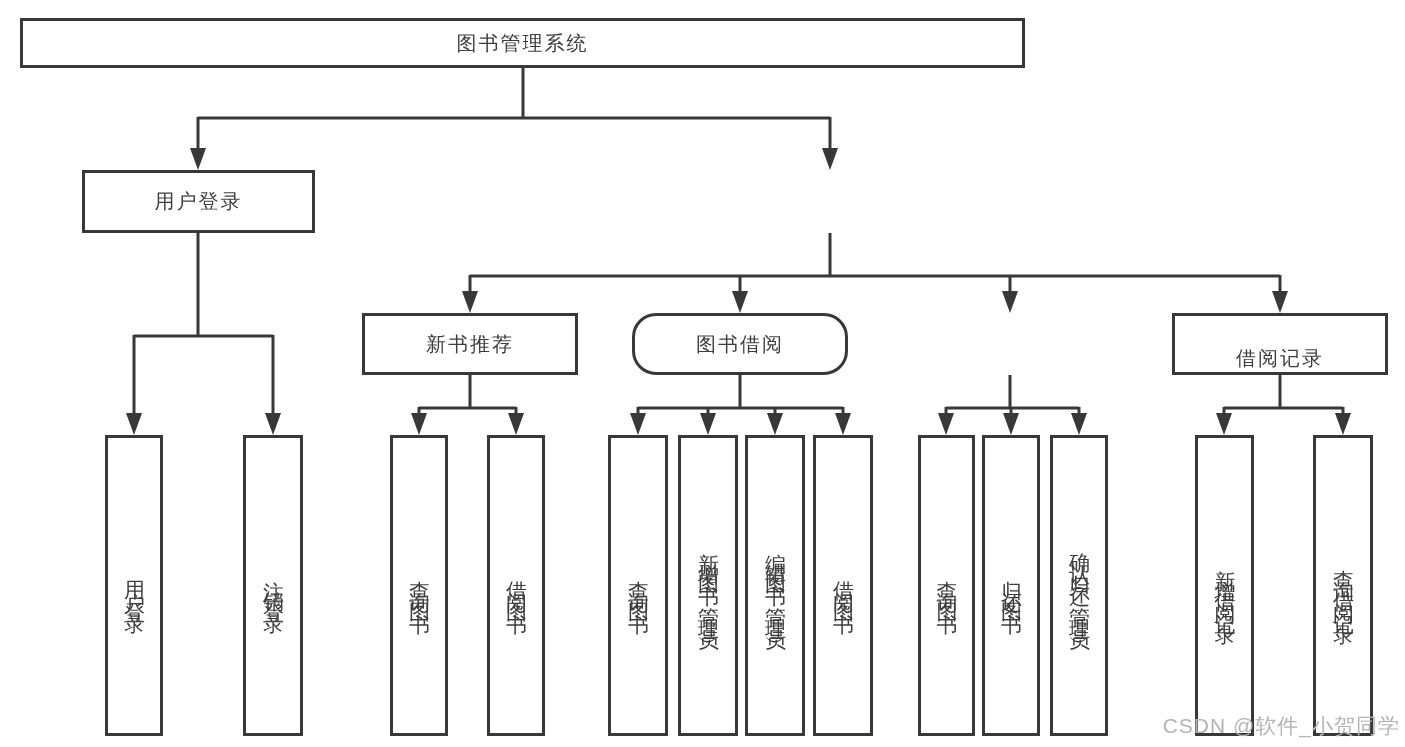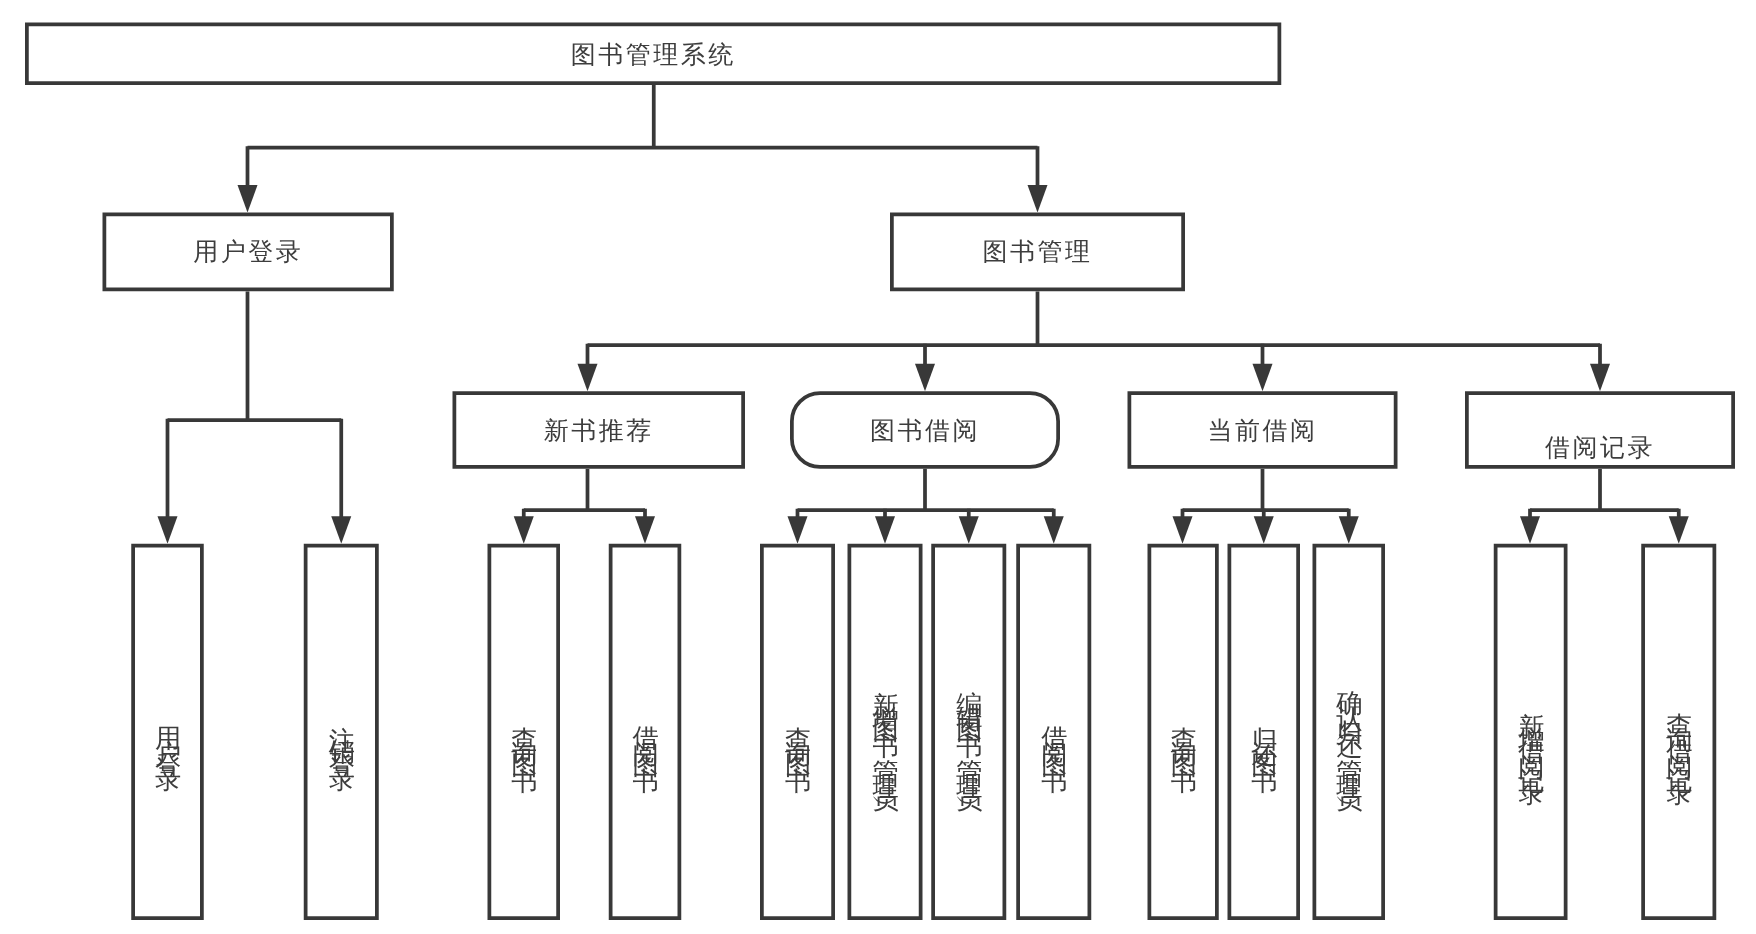--- a/index.html
+++ b/index.html
@@ -130,32 +130,26 @@
     </g>
   </svg>
 
   <div class="node" style="left:20px; top:18px; width:1005px; height:50px;">
     <span>图书管理系统</span>
   </div>
 
   <div class="node" style="left:82px; top:170px; width:233px; height:63px;">
     <span>用户登录</span>
   </div>
-  <div class="node" style="left:712px; top:170px; width:236px; height:63px;">
-    <span>图书管理</span>
-  </div>
 
-  <div class="node" style="left:362px; top:313px; width:234px; height:62px;">
+  <div class="node" style="left:362px; top:313px; width:216px; height:62px;">
     <span>新书推荐</span>
   </div>
   <div class="node" style="left:632px; top:313px; width:216px; height:62px;border-radius:24px;">
     <span>图书借阅</span>
-  </div>
-  <div class="node" style="left:902px; top:313px; width:216px; height:62px;">
-    <span>当前借阅</span>
   </div>
   <div class="node" style="left:1172px; top:313px; width:216px; height:62px;align-items:flex-end;">
     <span>借阅记录</span>
   </div>
 
   <div class="node leaf" style="left:105px; top:435px; width:58px; height:301px;">
     <span class="vtext">用户登录</span>
   </div>
   <div class="node leaf" style="left:243px; top:435px; width:60px; height:301px;">
     <span class="vtext">注销登录</span>
@@ -191,14 +185,15 @@
     <span class="vtext">确认归还（管理员）</span>
   </div>
 
   <div class="node leaf" style="left:1195px; top:435px; width:59px; height:301px;">
     <span class="vtext">新增借阅记录</span>
   </div>
   <div class="node leaf" style="left:1313px; top:435px; width:60px; height:301px;">
     <span class="vtext">查询借阅记录</span>
   </div>
 
+  <div id="watermark">CSDN @软件_小贺同学</div>
 
 </div>
 
 </body></html>

